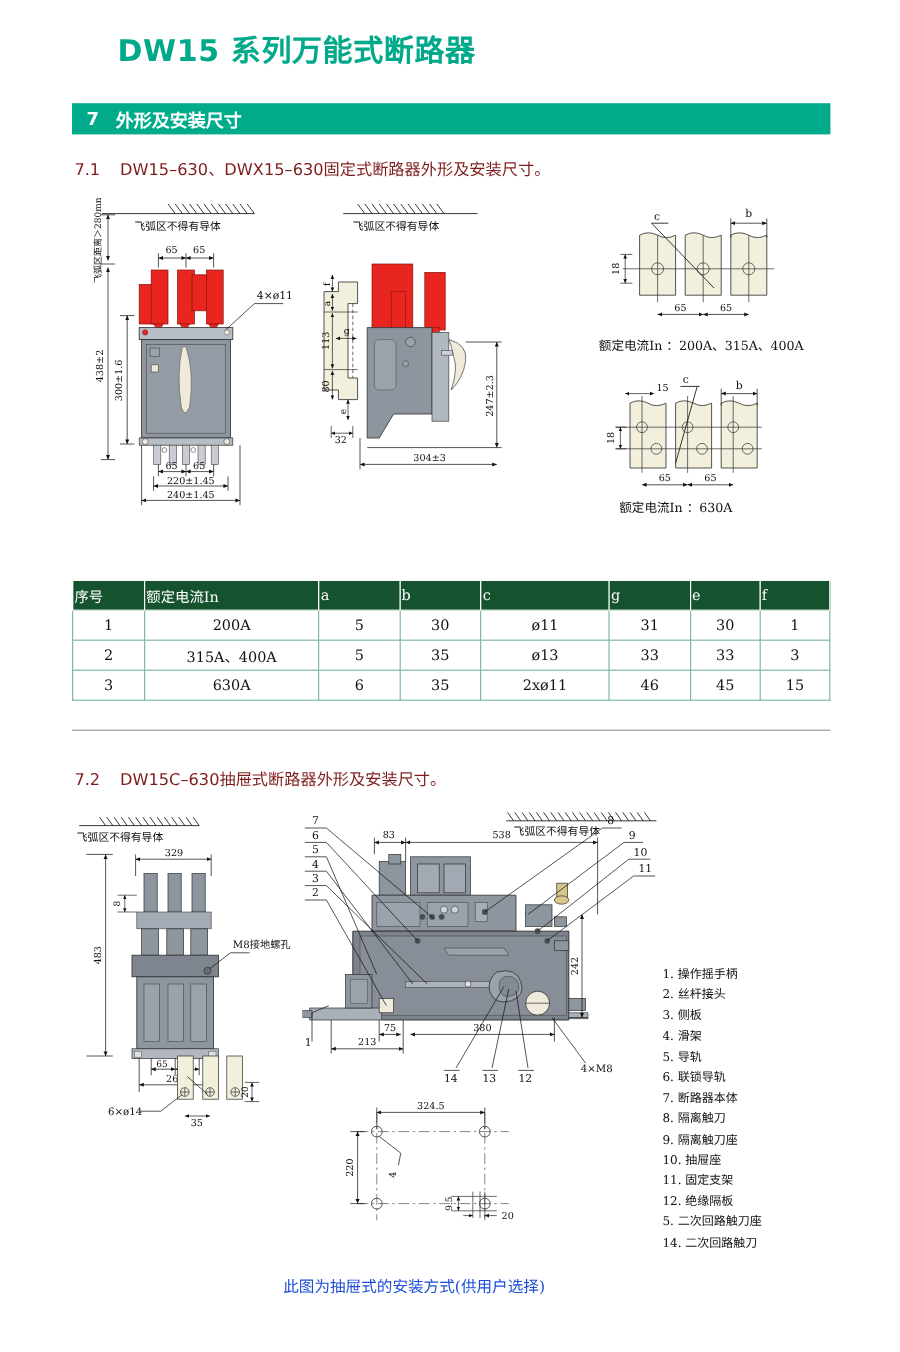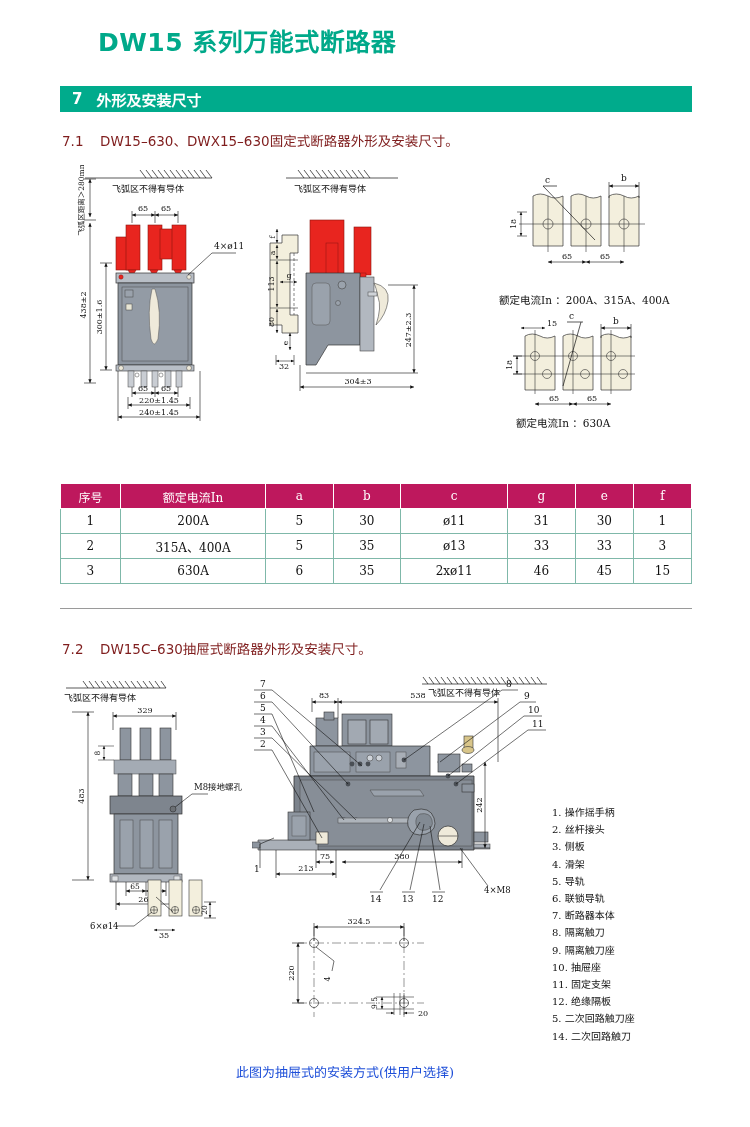--- a/index.html
+++ b/index.html
@@ -63,25 +63,25 @@
 
   
   table.dim-table{
     position:absolute;left:60px;top:483px;
     width:632px;
     border-collapse:collapse;
     font-family:"DejaVu Serif","Liberation Serif",serif;
     font-size:12px;
   }
   table.dim-table th{
-    background:#be185d;color:#ffffff;
+    background:#14532d;color:#ffffff;
     font-weight:normal;
     height:22px;
     border:1px solid #ffffff;
-    text-align:center;
+    text-align:left;
   }
   table.dim-table td{
     height:22px;
     border:1px solid #7fb8a9;
     text-align:center;
     color:#111;
   }
   table.dim-table tr td:first-child{border-left:1px solid #7fb8a9;}
 
   
@@ -351,21 +351,21 @@
       <text x="21" y="56" font-size="8" font-family="DejaVu Serif,serif" fill="#111" transform="rotate(-90 21 56)" text-anchor="middle">18</text>
 
       <g stroke="#111" stroke-width="0.6" fill="none">
         <line x1="53" y1="94" x2="91" y2="94" marker-start="url(#ahr)" marker-end="url(#ah)"></line>
         <line x1="91" y1="94" x2="129" y2="94" marker-start="url(#ahr)" marker-end="url(#ah)"></line>
       </g>
       <text x="72" y="91" font-size="8" font-family="DejaVu Serif,serif" text-anchor="middle" fill="#111">65</text>
       <text x="110" y="91" font-size="8" font-family="DejaVu Serif,serif" text-anchor="middle" fill="#111">65</text>
     </svg>
   </div>
-  <div class="note-line" style="left:499px;top:292px;font-size:10.5px;">额定电流In ：200A、315A、400A</div>
+  <div class="note-line" style="left:499px;top:280px;font-size:10.5px;">额定电流In ：200A、315A、400A</div>
 
   <div class="draw" style="left:495px;top:308px;">
     <svg width="200" height="110" viewBox="0 0 200 110" xmlns="http://www.w3.org/2000/svg">
       <g fill="#f3efdd" stroke="#333" stroke-width="0.7">
         <path d="M30,28 L30,82 L60,82 L60,28 q-8,4 -15,0 q-8,-4 -15,0 z"></path>
         <path d="M68,28 L68,82 L98,82 L98,28 q-8,4 -15,0 q-8,-4 -15,0 z"></path>
         <path d="M106,28 L106,82 L136,82 L136,28 q-8,4 -15,0 q-8,-4 -15,0 z"></path>
       </g>
       <g stroke="#333" stroke-width="0.6" fill="none">
         <circle cx="40" cy="48" r="4.5"></circle>

